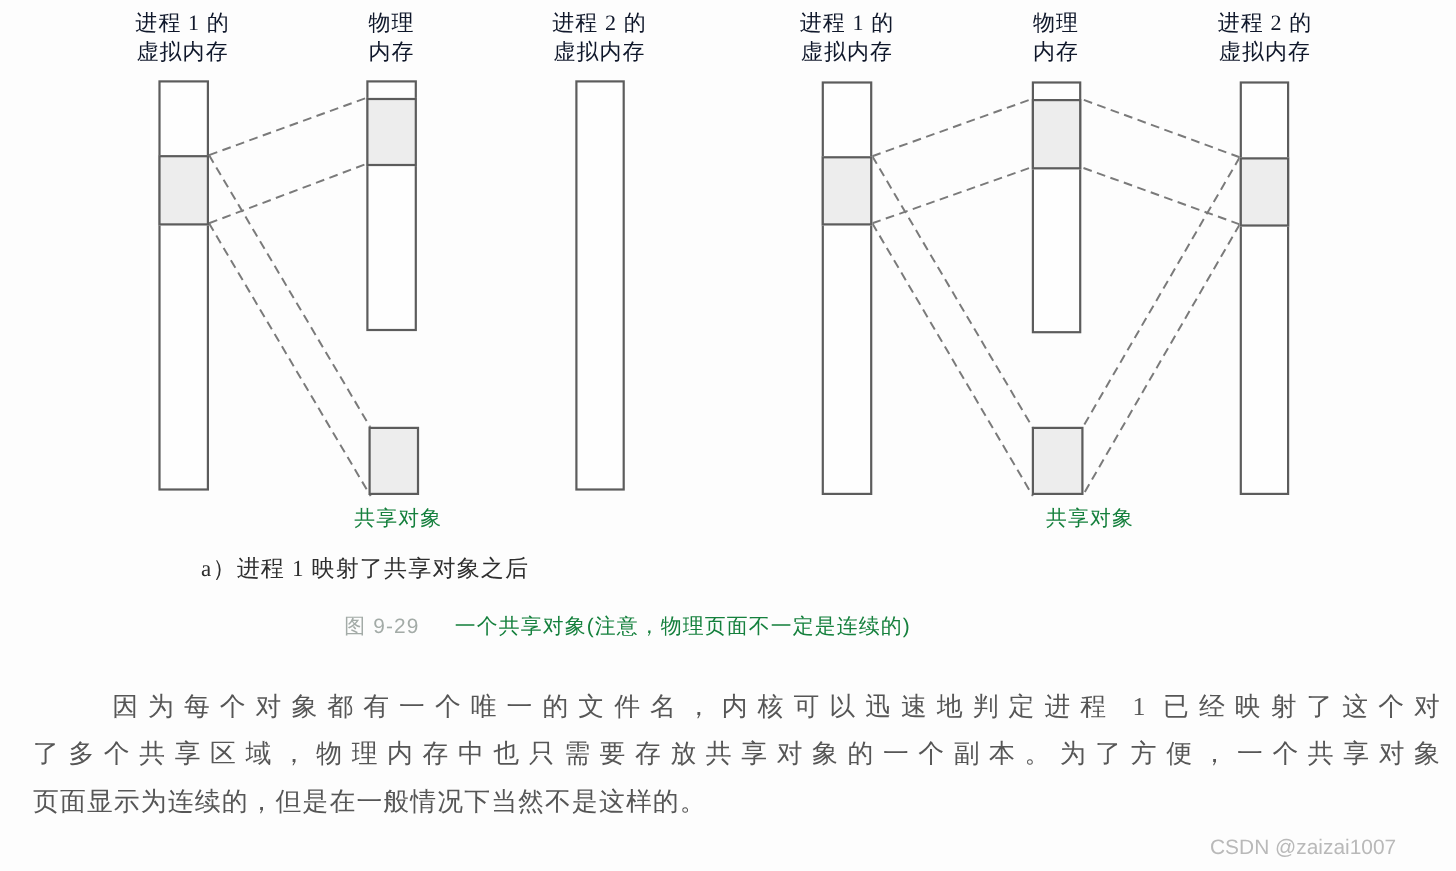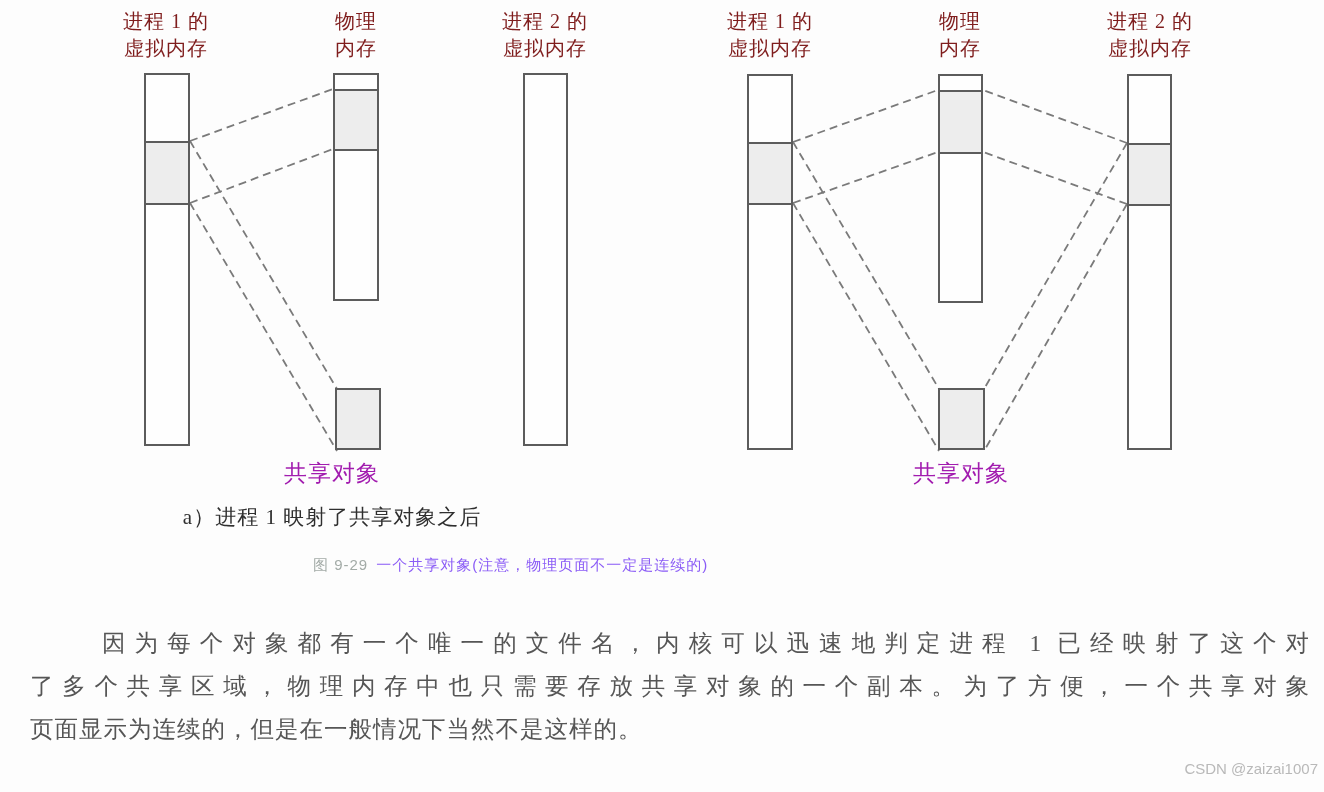--- a/index.html
+++ b/index.html
@@ -38,51 +38,51 @@
     box-sizing: border-box;
     border: 2px solid #5c5c5c;
     background: #ededed;
   }
   .col-title {
     position: absolute;
     width: 150px;
     text-align: center;
     font-size: 20px;
     line-height: 27px;
-    color: #7f1d1d;
+    color: #0f172a;
     letter-spacing: 1px;
   }
   .shared-label {
     position: absolute;
     width: 140px;
-    text-align: center;
-    font-size: 23px;
-    color: #a21caf;
+    text-align: right;
+    font-size: 19px;
+    color: #15803d;
     letter-spacing: 1px;
   }
   .panel-caption {
     position: absolute;
     text-align: center;
     font-size: 21px;
     color: #2f2f2f;
     letter-spacing: 1px;
   }
   .fig-caption {
     position: absolute;
     left: 313px;
     top: 556px;
     display: flex;
     align-items: flex-end;
-    gap: 8px;
+    gap: 32px;
     font-family: "Liberation Sans", "DejaVu Sans", sans-serif;
-    font-size: 15px;
+    font-size: 19px;
     letter-spacing: 1px;
   }
   .fig-caption .num { color: #a3aba7; }
-  .fig-caption .txt { color: #8b5cf6; }
+  .fig-caption .txt { color: #15803d; }
   .body-text {
     position: absolute;
     left: 30px;
     top: 622px;
     width: 1280px;
     color: #565656;
     font-size: 23.5px;
     letter-spacing: 1px;
   }
   .body-line {
@@ -96,23 +96,23 @@
     padding-left: 72px;
   }
   .body-line.last {
     text-align-last: left;
   }
   .watermark {
     position: absolute;
     left: 1100px;
     top: 760px;
     width: 218px;
-    text-align: right;
+    text-align: left;
     font-family: "Liberation Sans", "DejaVu Sans", sans-serif;
-    font-size: 15px;
+    font-size: 19px;
     color: #b9b9b9;
   }
 </style>
 </head>
 <body>
 
 <div class="stage">
 
   <svg class="lines-layer" viewBox="0 0 1324 792" xmlns="http://www.w3.org/2000/svg">
     <g stroke="#7a7a7a" stroke-width="1.8" stroke-dasharray="8 5" fill="none">

